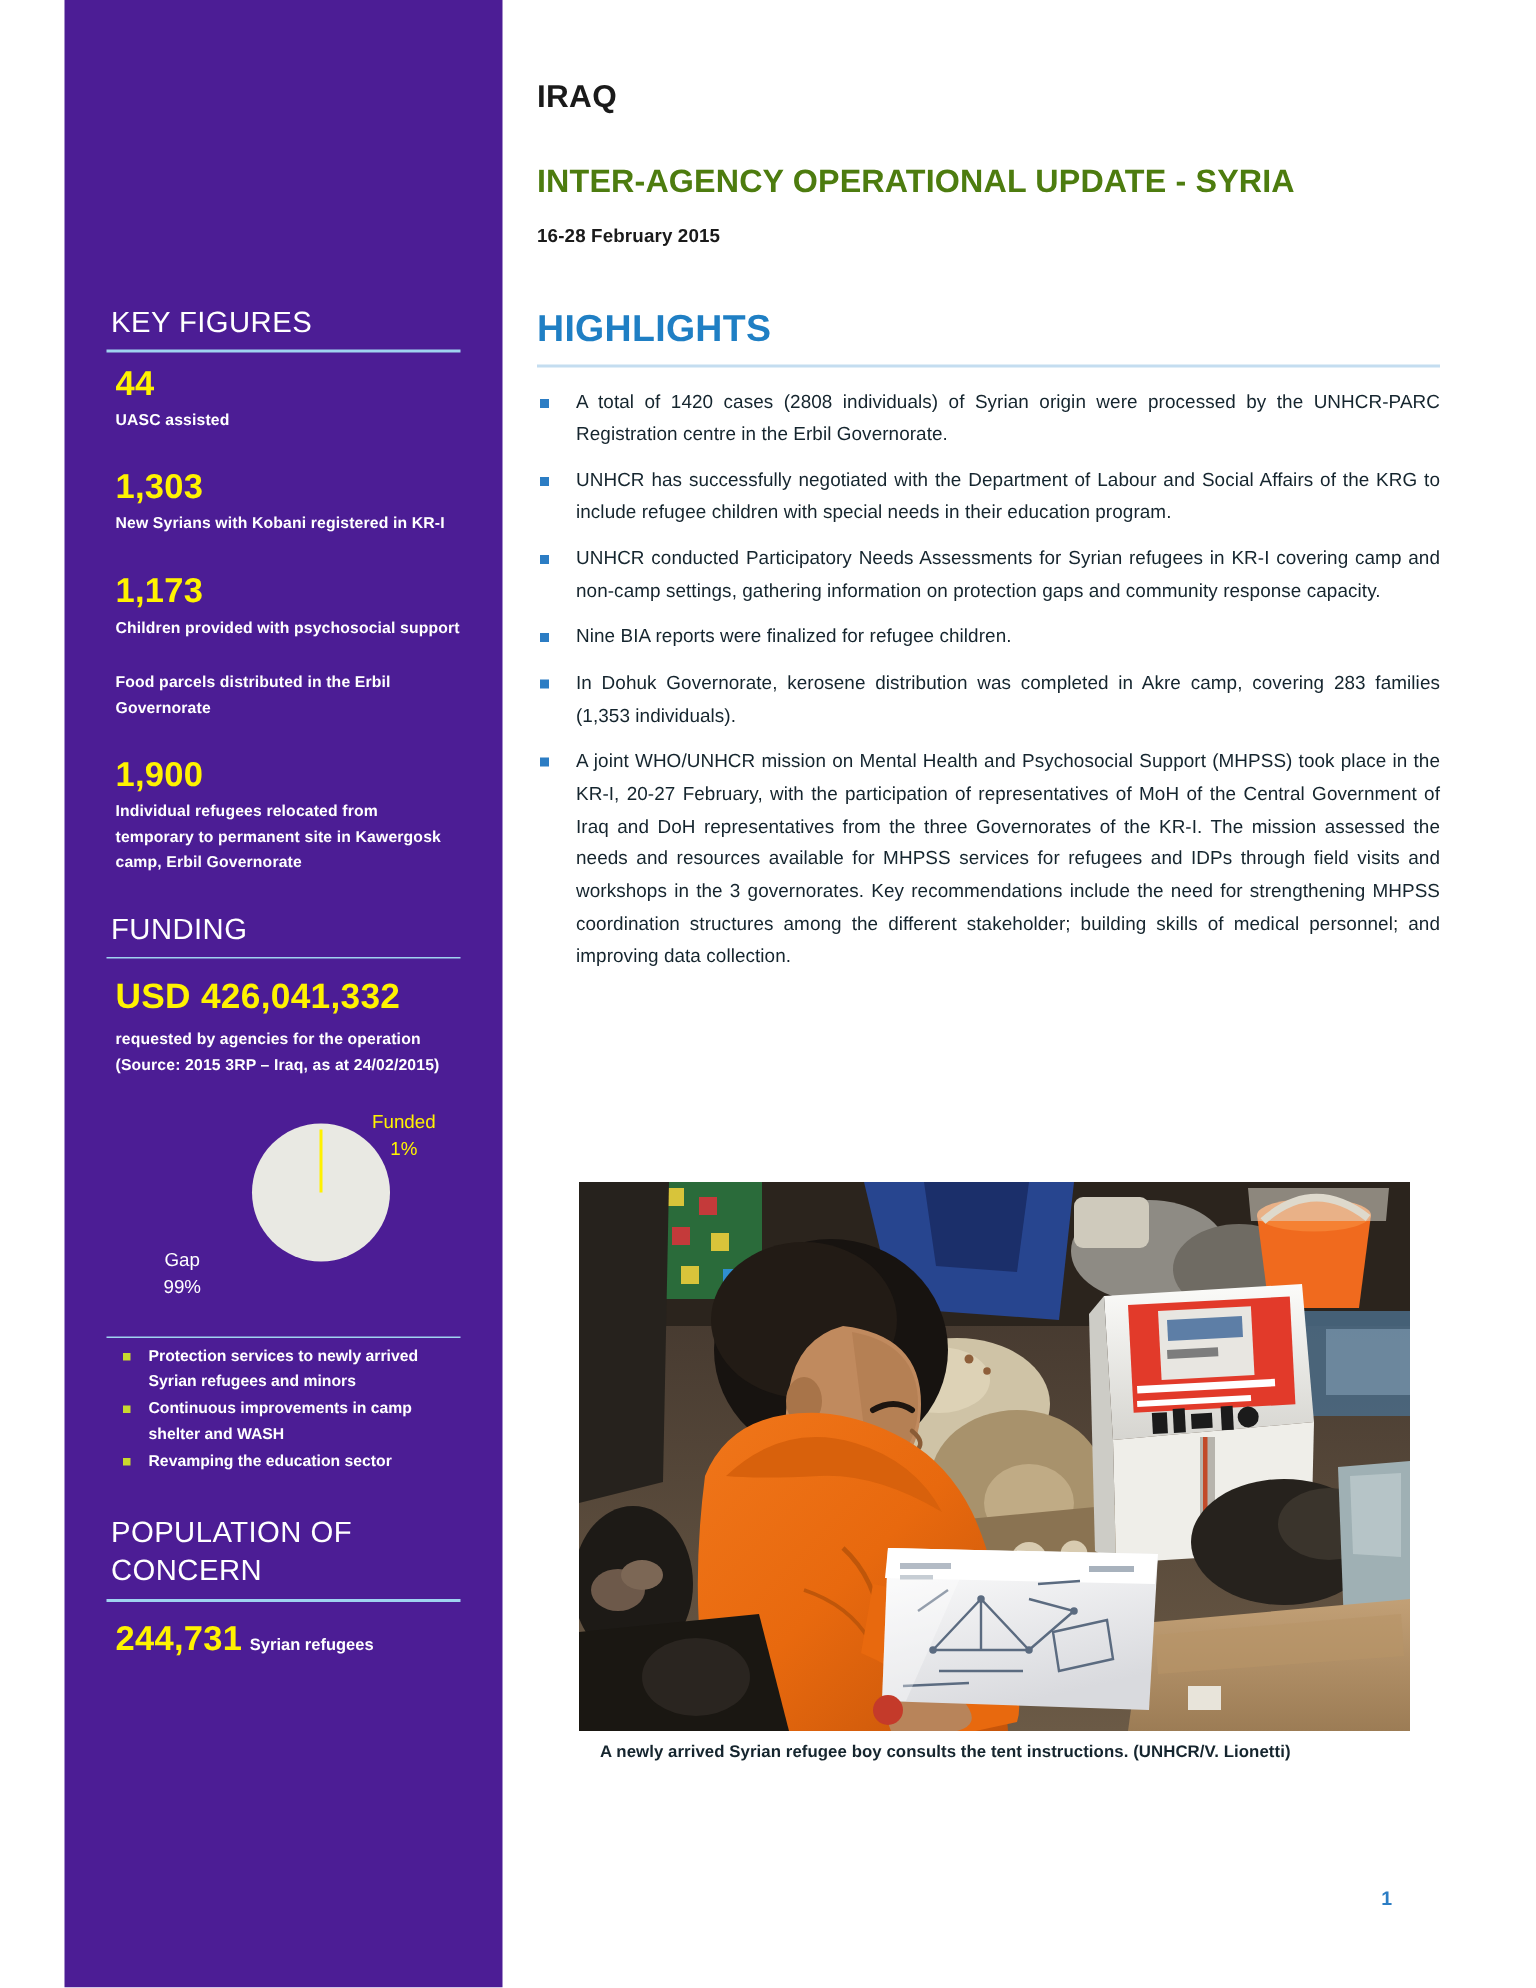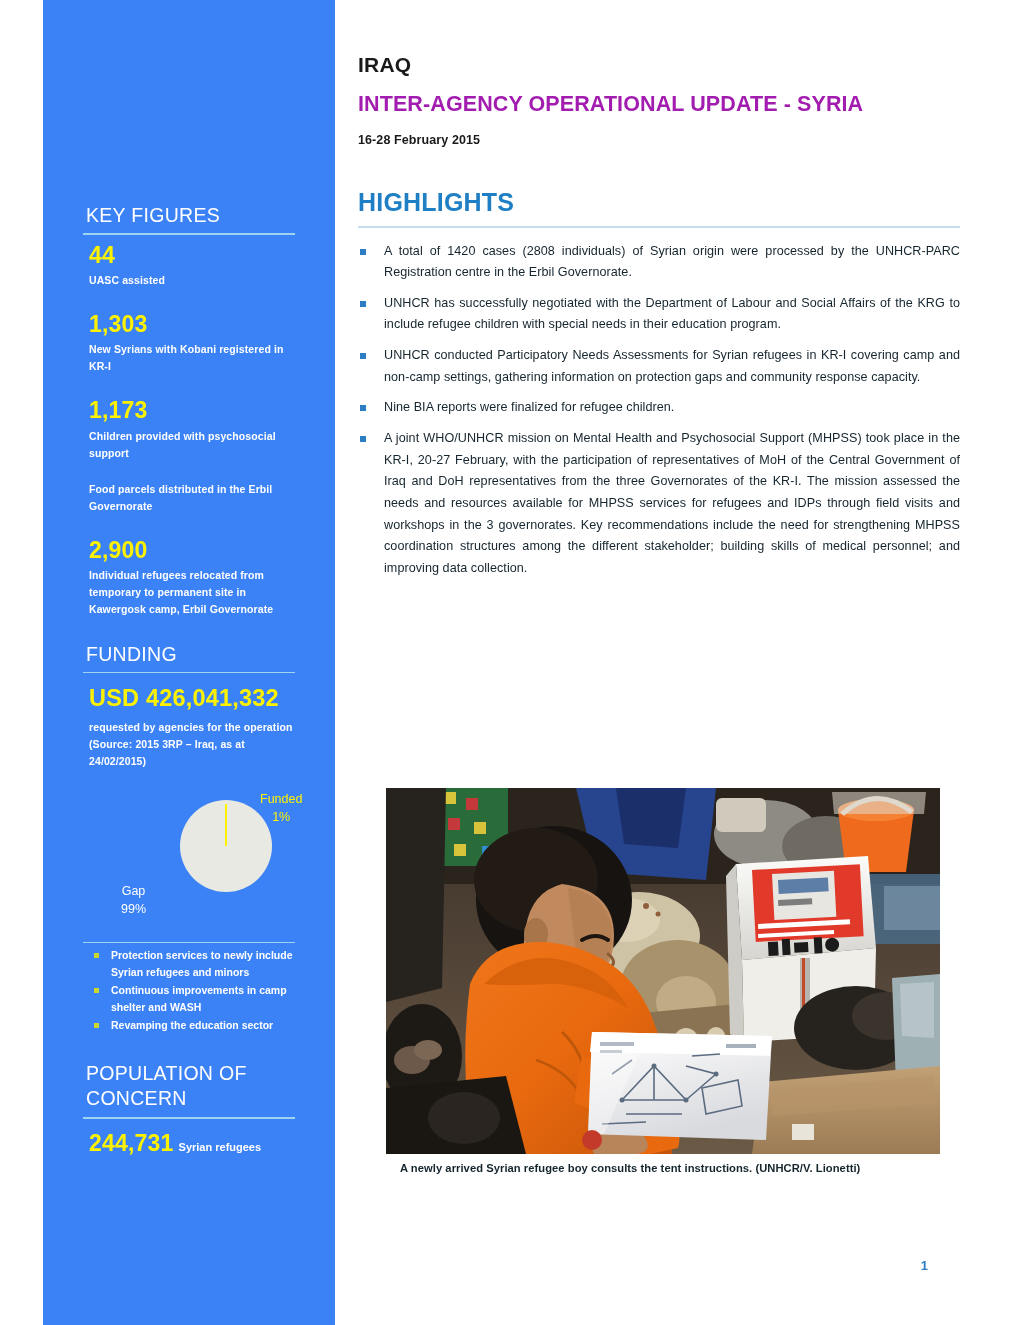--- a/index.html
+++ b/index.html
@@ -13,22 +13,22 @@
     overflow: hidden;
   }
 
   
   .sidebar {
     position: absolute;
     left: 43px;
     top: 0;
     width: 292px;
     height: 1325px;
-    background: #3b82f6;
-    padding: 0 40px;
+    background: #4c1d95;
+    padding: 0 28px;
     color: #ffffff;
   }
 
   .side-head {
     font-size: 19.5px;
     font-weight: 400;
     letter-spacing: 0.3px;
     color: #ffffff;
     padding-left: 3px;
   }
@@ -151,23 +151,23 @@
     font-size: 21px;
     font-weight: bold;
     color: #1a1a1a;
     letter-spacing: 0.2px;
     margin-top: 53px;
   }
 
   .doc-title {
     font-size: 21.5px;
     font-weight: bold;
-    color: #a21caf;
+    color: #4d7c0f;
     letter-spacing: 0.1px;
-    margin-top: 15px;
+    margin-top: 32px;
   }
 
   .doc-date {
     font-size: 12.5px;
     font-weight: bold;
     color: #1a1a1a;
     margin-top: 16px;
     letter-spacing: 0.1px;
   }
 
@@ -259,21 +259,21 @@
       <div class="fig-label">New Syrians with Kobani registered in KR-I</div>
     </div>
     <div style="margin-top:19px">
       <div class="fig-num">1,173</div>
       <div class="fig-label">Children provided with psychosocial support</div>
     </div>
     <div style="margin-top:19px">
       <div class="fig-label">Food parcels distributed in the Erbil Governorate</div>
     </div>
     <div style="margin-top:19px">
-      <div class="fig-num">2,900</div>
+      <div class="fig-num">1,900</div>
       <div class="fig-label">Individual refugees relocated from temporary to permanent site in Kawergosk camp, Erbil Governorate</div>
     </div>
   </div>
 
   <div style="height:25px"></div>
 
   <div class="side-head">FUNDING</div>
   <div class="side-rule"></div>
 
   <div class="figure-block" style="margin-top:8px">
@@ -292,21 +292,21 @@
       <div>Gap</div>
       <div>99%</div>
     </div>
   </div>
 
   <div style="height:10px"></div>
 
   <div class="side-rule"></div>
 
   <ul class="prio-list">
-    <li class="prio-item">Protection services to newly include Syrian refugees and minors</li>
+    <li class="prio-item">Protection services to newly arrived Syrian refugees and minors</li>
     <li class="prio-item">Continuous improvements in camp shelter and WASH</li>
     <li class="prio-item">Revamping the education sector</li>
   </ul>
 
   <div style="height:26px"></div>
 
   <div class="side-head two-line">POPULATION OF CONCERN</div>
   <div class="side-rule"></div>
 
   <div class="pop-line" style="margin-top:11px">
@@ -322,20 +322,21 @@
   <div class="doc-date">16-28 February 2015</div>
 
   <div class="section-title">HIGHLIGHTS</div>
   <div class="main-rule"></div>
 
   <ul class="hl-list">
     <li class="hl-item">A total of 1420 cases (2808 individuals) of Syrian origin were processed by the UNHCR-PARC Registration centre in the Erbil Governorate.</li>
     <li class="hl-item">UNHCR has successfully negotiated with the Department of Labour and Social Affairs of the KRG to include refugee children with special needs in their education program.</li>
     <li class="hl-item">UNHCR conducted Participatory Needs Assessments for Syrian refugees in KR-I covering camp and non-camp settings, gathering information on protection gaps and community response capacity.</li>
     <li class="hl-item">Nine BIA reports were finalized for refugee children.</li>
+    <li class="hl-item">In Dohuk Governorate, kerosene distribution was completed in Akre camp, covering 283 families (1,353 individuals).</li>
     <li class="hl-item">A joint WHO/UNHCR mission on Mental Health and Psychosocial Support (MHPSS) took place in the KR-I, 20-27 February, with the participation of representatives of MoH of the Central Government of Iraq and DoH representatives from the three Governorates of the KR-I. The mission assessed the needs and resources available for MHPSS services for refugees and IDPs through field visits and workshops in the 3 governorates. Key recommendations include the need for strengthening MHPSS coordination structures among the different stakeholder; building skills of medical personnel; and improving data collection.</li>
   </ul>
 
   <div class="photo-frame">
     <svg class="photo-svg" viewBox="0 0 554 366" preserveAspectRatio="none">
       <defs>
         <linearGradient id="gbg" x1="0" y1="0" x2="0" y2="1">
           <stop offset="0" stop-color="#3b3029"></stop>
           <stop offset="1" stop-color="#6b5a46"></stop>
         </linearGradient>

